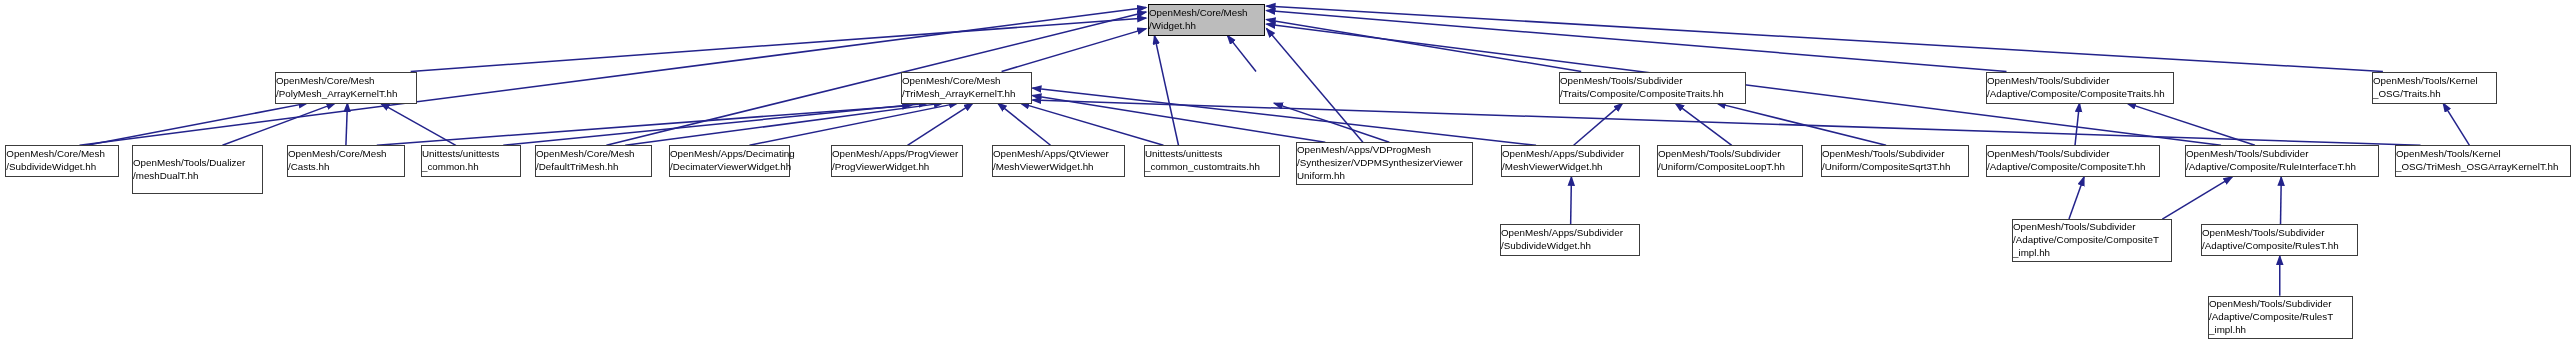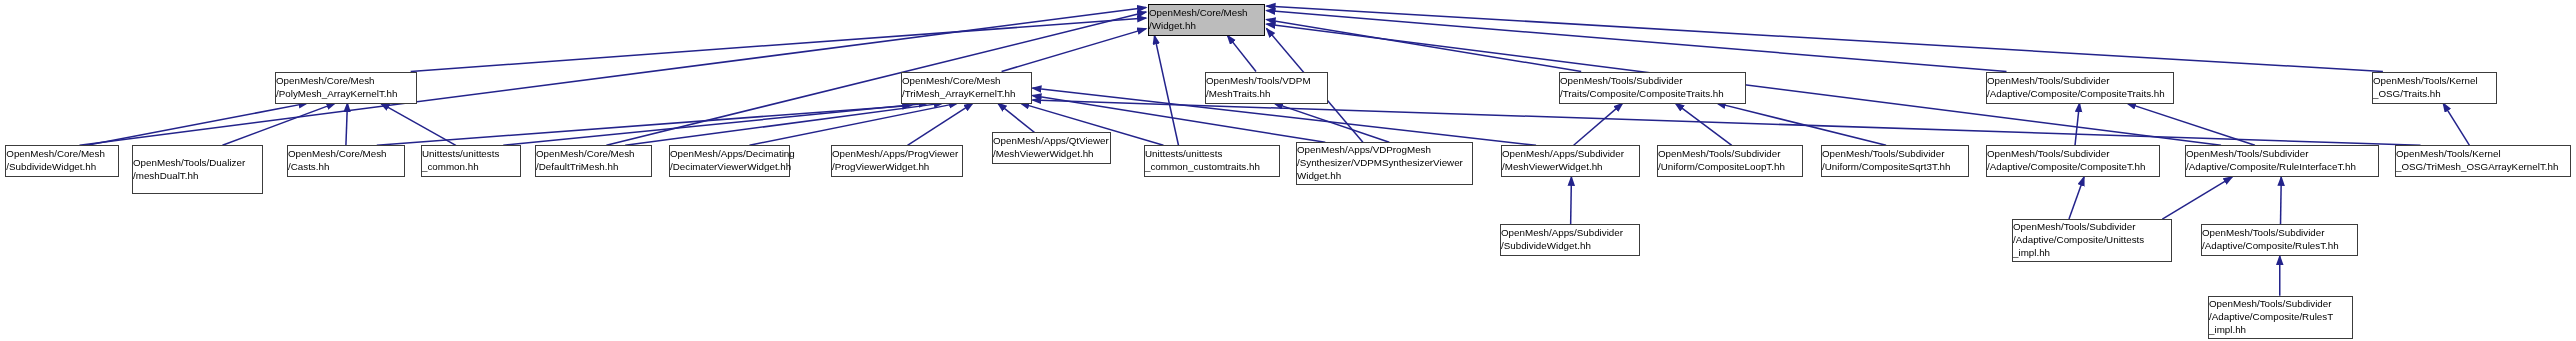--- a/index.html
+++ b/index.html
@@ -71,24 +71,20 @@
   </div>
 
   <div class="node" style="left:275px;top:72px;width:142px;height:32px">
     <span class="ln">OpenMesh/Core/Mesh</span>
     <span class="ln">/PolyMesh_ArrayKernelT.hh</span>
   </div>
   <div class="node" style="left:901px;top:72px;width:131px;height:32px">
     <span class="ln">OpenMesh/Core/Mesh</span>
     <span class="ln">/TriMesh_ArrayKernelT.hh</span>
   </div>
-  <div class="node" style="left:1205px;top:72px;width:123px;height:32px">
-    <span class="ln">OpenMesh/Tools/VDPM</span>
-    <span class="ln">/MeshTraits.hh</span>
-  </div>
   <div class="node" style="left:1559px;top:72px;width:187px;height:32px">
     <span class="ln">OpenMesh/Tools/Subdivider</span>
     <span class="ln">/Traits/Composite/CompositeTraits.hh</span>
   </div>
   <div class="node" style="left:1986px;top:72px;width:188px;height:32px">
     <span class="ln">OpenMesh/Tools/Subdivider</span>
     <span class="ln">/Adaptive/Composite/CompositeTraits.hh</span>
   </div>
   <div class="node" style="left:2372px;top:72px;width:125px;height:32px">
     <span class="ln">OpenMesh/Tools/Kernel</span>
@@ -116,32 +112,32 @@
     <span class="ln">/DefaultTriMesh.hh</span>
   </div>
   <div class="node" style="left:669px;top:145px;width:121px;height:32px">
     <span class="ln">OpenMesh/Apps/Decimating</span>
     <span class="ln">/DecimaterViewerWidget.hh</span>
   </div>
   <div class="node" style="left:831px;top:145px;width:132px;height:32px">
     <span class="ln">OpenMesh/Apps/ProgViewer</span>
     <span class="ln">/ProgViewerWidget.hh</span>
   </div>
-  <div class="node" style="left:992px;top:132px;width:119px;height:32px">
+  <div class="node" style="left:992px;top:145px;width:133px;height:32px">
     <span class="ln">OpenMesh/Apps/QtViewer</span>
     <span class="ln">/MeshViewerWidget.hh</span>
   </div>
   <div class="node" style="left:1144px;top:145px;width:136px;height:32px">
     <span class="ln">Unittests/unittests</span>
     <span class="ln">_common_customtraits.hh</span>
   </div>
   <div class="node" style="left:1296px;top:142px;width:177px;height:43px">
     <span class="ln">OpenMesh/Apps/VDProgMesh</span>
     <span class="ln">/Synthesizer/VDPMSynthesizerViewer</span>
-    <span class="ln">Widget.hh</span>
+    <span class="ln">Uniform.hh</span>
   </div>
   <div class="node" style="left:1501px;top:145px;width:139px;height:32px">
     <span class="ln">OpenMesh/Apps/Subdivider</span>
     <span class="ln">/MeshViewerWidget.hh</span>
   </div>
   <div class="node" style="left:1657px;top:145px;width:146px;height:32px">
     <span class="ln">OpenMesh/Tools/Subdivider</span>
     <span class="ln">/Uniform/CompositeLoopT.hh</span>
   </div>
   <div class="node" style="left:1821px;top:145px;width:148px;height:32px">
@@ -160,21 +156,21 @@
     <span class="ln">OpenMesh/Tools/Kernel</span>
     <span class="ln">_OSG/TriMesh_OSGArrayKernelT.hh</span>
   </div>
 
   <div class="node" style="left:1500px;top:224px;width:140px;height:32px">
     <span class="ln">OpenMesh/Apps/Subdivider</span>
     <span class="ln">/SubdivideWidget.hh</span>
   </div>
   <div class="node" style="left:2012px;top:219px;width:160px;height:43px">
     <span class="ln">OpenMesh/Tools/Subdivider</span>
-    <span class="ln">/Adaptive/Composite/Unittests</span>
+    <span class="ln">/Adaptive/Composite/CompositeT</span>
     <span class="ln">_impl.hh</span>
   </div>
   <div class="node" style="left:2201px;top:224px;width:157px;height:32px">
     <span class="ln">OpenMesh/Tools/Subdivider</span>
     <span class="ln">/Adaptive/Composite/RulesT.hh</span>
   </div>
 
   <div class="node" style="left:2208px;top:296px;width:145px;height:43px">
     <span class="ln">OpenMesh/Tools/Subdivider</span>
     <span class="ln">/Adaptive/Composite/RulesT</span>

